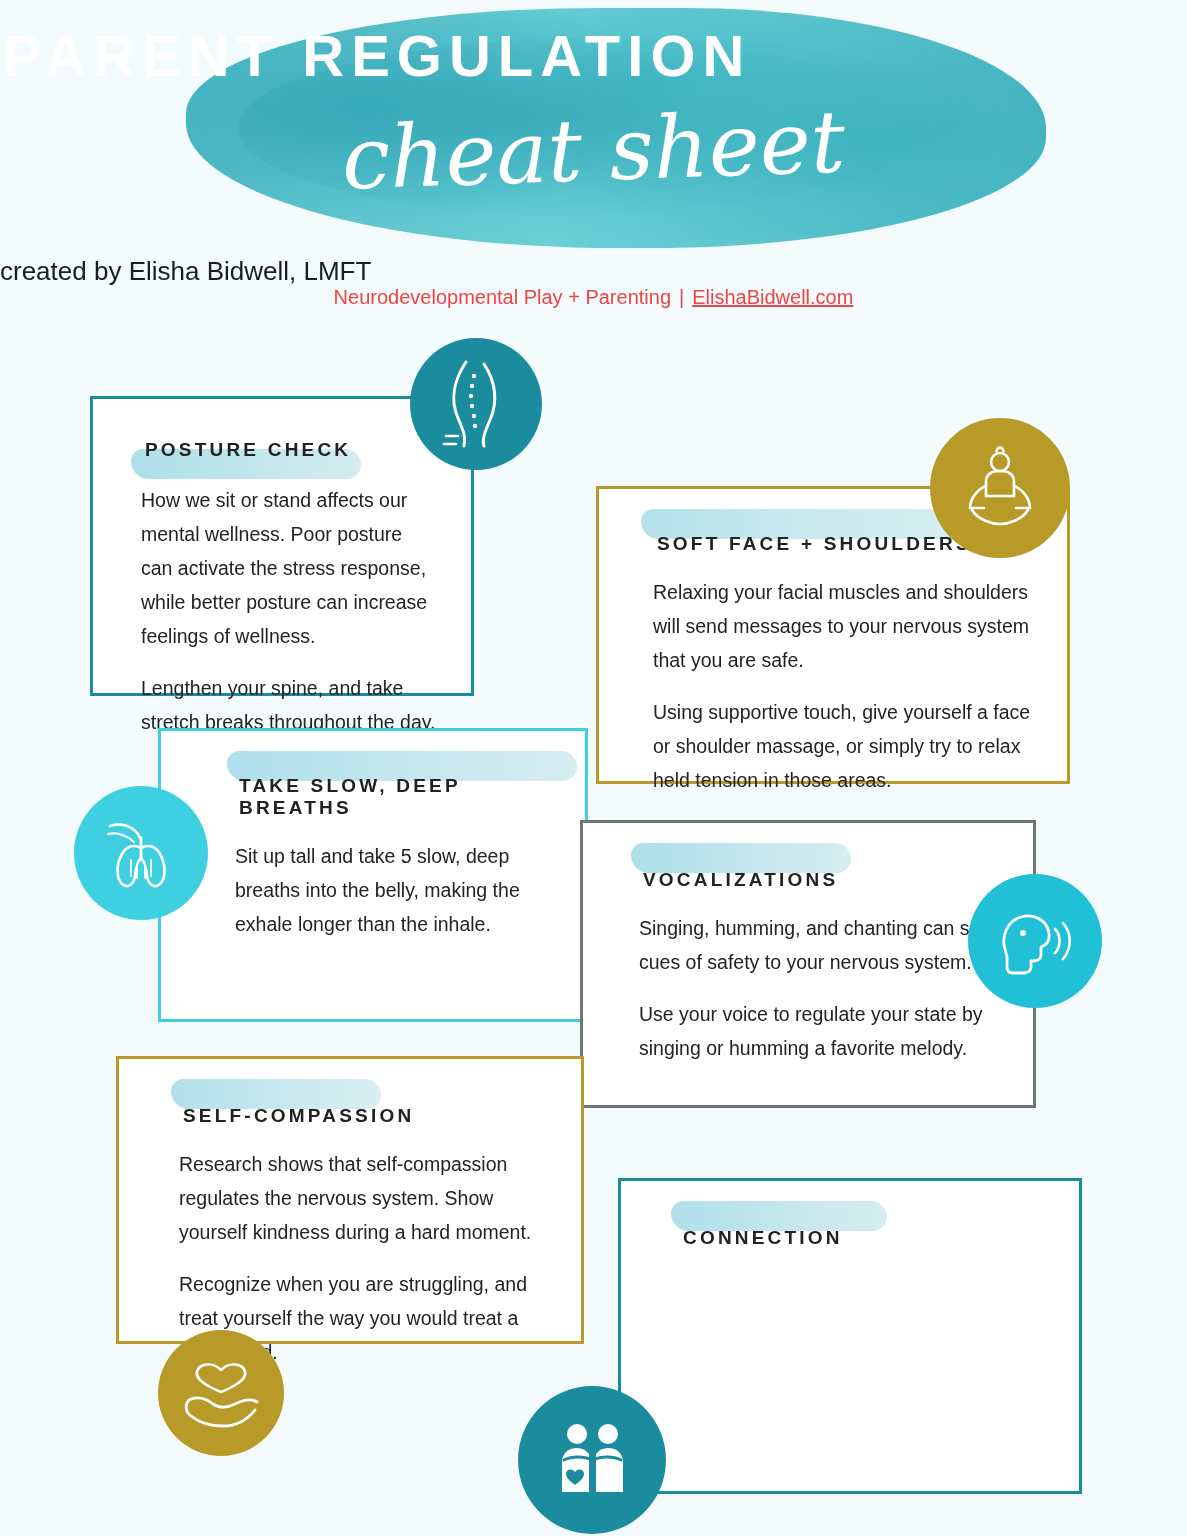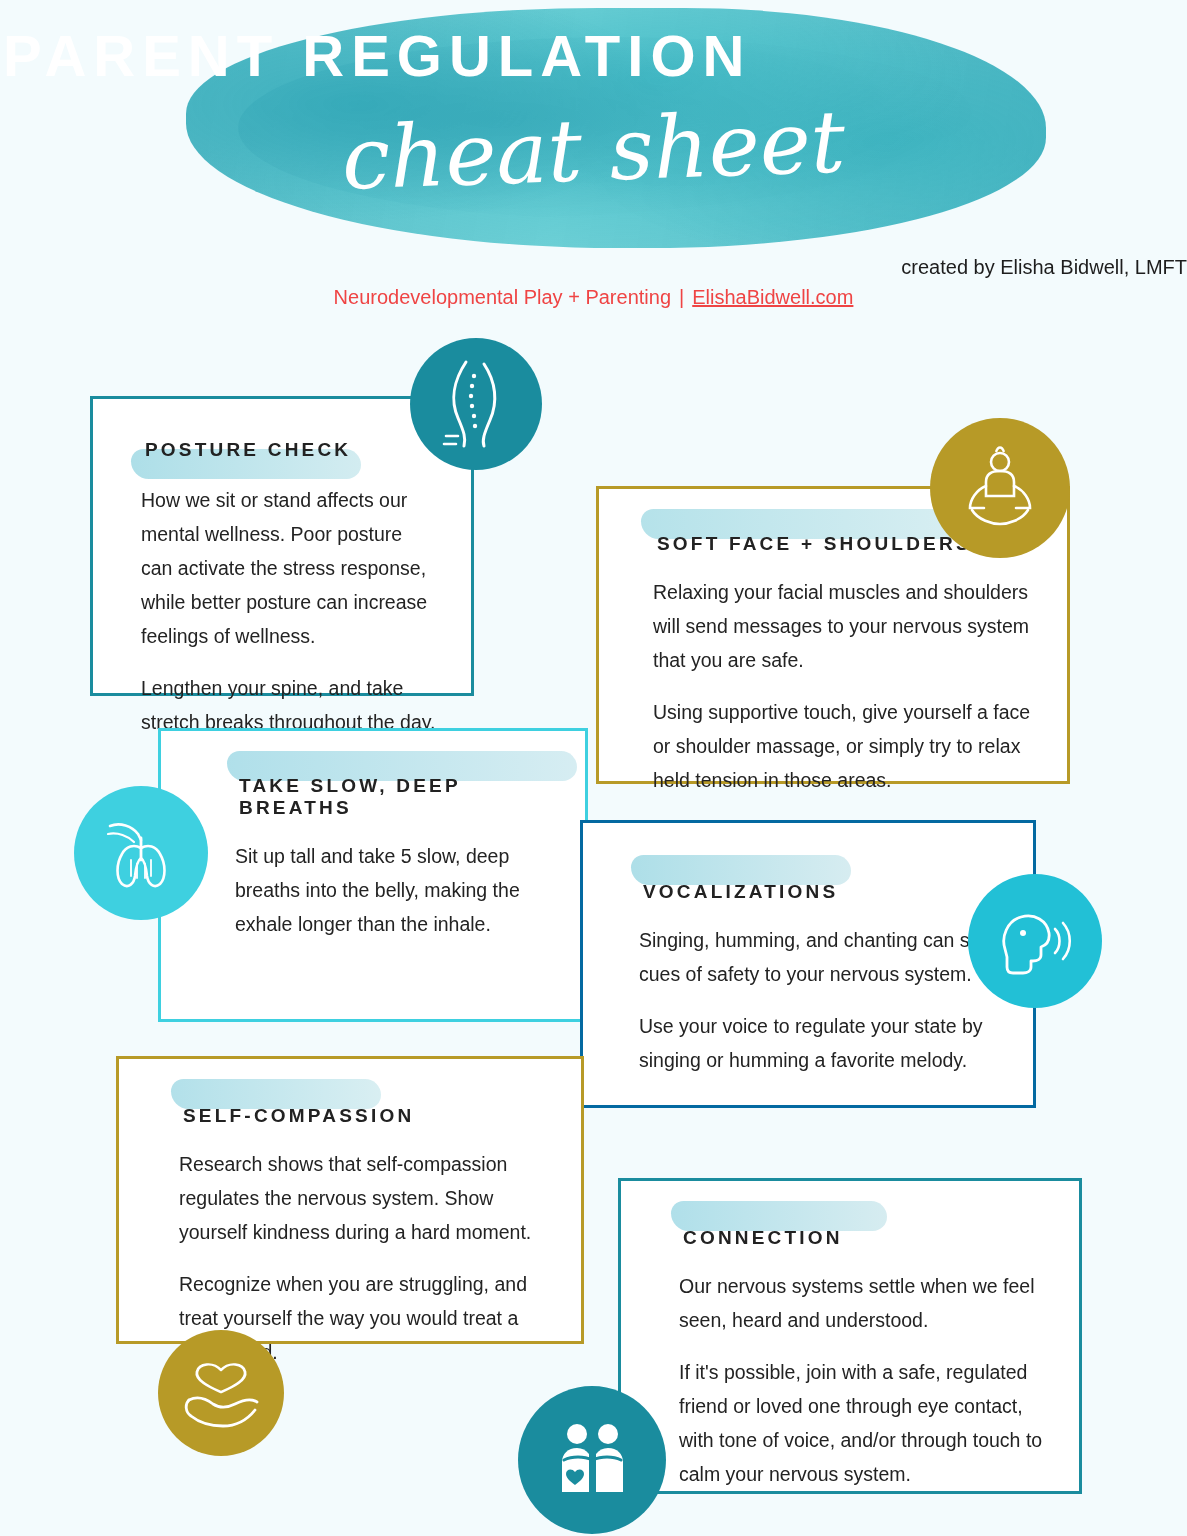--- a/index.html
+++ b/index.html
@@ -67,22 +67,22 @@
     font-family: "DejaVu Serif", serif;
     font-weight: 400;
     z-index: 4;
     transform: rotate(-2deg);
   }
 
   .byline {
     position: absolute;
     top: 256px;
     width: 1187px;
-    text-align: right;
-    font-size: 20px;
+    text-align: left;
+    font-size: 26px;
     color: #1d1d1d;
     z-index: 4;
   }
   .byline2 {
     position: absolute;
     top: 286px;
     width: 1187px;
     text-align: center;
     font-size: 20px;
     color: #ef4444;
@@ -216,21 +216,21 @@
   <svg width="86" height="86" viewBox="0 0 86 86">
     <path d="M12 16 C22 12 34 16 40 24 L43 30" stroke="#fff" stroke-width="2.6" fill="none" stroke-linecap="round"></path>
     <path d="M10 24 C20 22 30 26 36 32" stroke="#fff" stroke-width="2.2" fill="none" stroke-linecap="round"></path>
     <path d="M43 28 L43 50" stroke="#fff" stroke-width="2.8" fill="none" stroke-linecap="round"></path>
     <path d="M43 38 C36 34 28 36 24 44 C18 54 18 68 24 74 C30 79 36 74 37 66 C38 56 40 50 43 48" stroke="#fff" stroke-width="2.6" fill="none" stroke-linejoin="round"></path>
     <path d="M43 38 C50 34 58 36 62 44 C68 54 68 68 62 74 C56 79 50 74 49 66 C48 56 46 50 43 48" stroke="#fff" stroke-width="2.6" fill="none" stroke-linejoin="round"></path>
     <path d="M33 50 L33 66 M39 54 L39 68 M53 50 L53 66 M47 54 L47 68" stroke="#fff" stroke-width="1.8" stroke-linecap="round"></path>
   </svg>
 </div>
 
-<div class="card" style="left:580px; top:820px; width:456px; height:288px; border:3px solid #0369a1; padding:56px 30px 0 30px;">
+<div class="card" style="left:580px; top:820px; width:456px; height:288px; border:3px solid #737373; padding:44px 30px 0 30px;">
   <span class="heading-wrap">
     <span class="heading-wash" style="left:18px; top:-24px; width:220px; background:linear-gradient(90deg,#9fd9e4,#cfe9ee);"></span>
     <span class="heading" style="margin-left:26px;">VOCALIZATIONS</span>
   </span>
   <div class="body-wrap" style="margin-top:18px; margin-left:26px;">
     <p>Singing, humming, and chanting can send cues of safety to your nervous system.</p>
     <p>Use your voice to regulate your state by singing or humming a favorite melody.</p>
   </div>
 </div>
 
@@ -260,24 +260,20 @@
     <path d="M10 46 C18 42 26 44 34 50 C40 54 48 54 56 50 C64 46 72 44 78 48" stroke="#fff" stroke-width="2.8" fill="none" stroke-linecap="round"></path>
     <path d="M10 46 C6 50 6 58 12 62 C22 70 34 72 44 72 C58 72 68 66 76 56" stroke="#fff" stroke-width="2.8" fill="none" stroke-linecap="round"></path>
   </svg>
 </div>
 
 <div class="card" style="left:618px; top:1178px; width:464px; height:316px; border:3px solid #1a8c9e; padding:44px 28px 0 32px;">
   <span class="heading-wrap">
     <span class="heading-wash" style="left:18px; top:-24px; width:216px; background:linear-gradient(90deg,#a2dae6,#cfe9ee);"></span>
     <span class="heading" style="margin-left:26px;">CONNECTION</span>
   </span>
-  <div class="body-wrap" style="margin-top:18px; margin-left:26px;">
-    <p>Our nervous systems settle when we feel seen, heard and understood.</p>
-    <p>If it's possible, join with a safe, regulated friend or loved one through eye contact, with tone of voice, and/or through touch to calm your nervous system.</p>
-  </div>
 </div>
 
 <div class="icon-circle" style="left:518px; top:1386px; width:148px; height:148px; background:#1a8c9e;">
   <svg width="96" height="92" viewBox="0 0 96 92">
     <circle cx="33" cy="20" r="10" fill="#fff"></circle>
     <circle cx="64" cy="20" r="10" fill="#fff"></circle>
     <path d="M18 78 L18 48 C18 40 24 34 33 34 C38 34 42 36 45 40 L45 78 Z" fill="#fff"></path>
     <path d="M79 78 L79 48 C79 40 73 34 64 34 C59 34 55 36 52 40 L52 78 Z" fill="#fff"></path>
     <path d="M20 46 C28 42 40 42 48 46" stroke="#1a8c9e" stroke-width="3" fill="none" stroke-linecap="round"></path>
     <path d="M77 46 C69 42 57 42 49 46" stroke="#1a8c9e" stroke-width="3" fill="none" stroke-linecap="round"></path>

